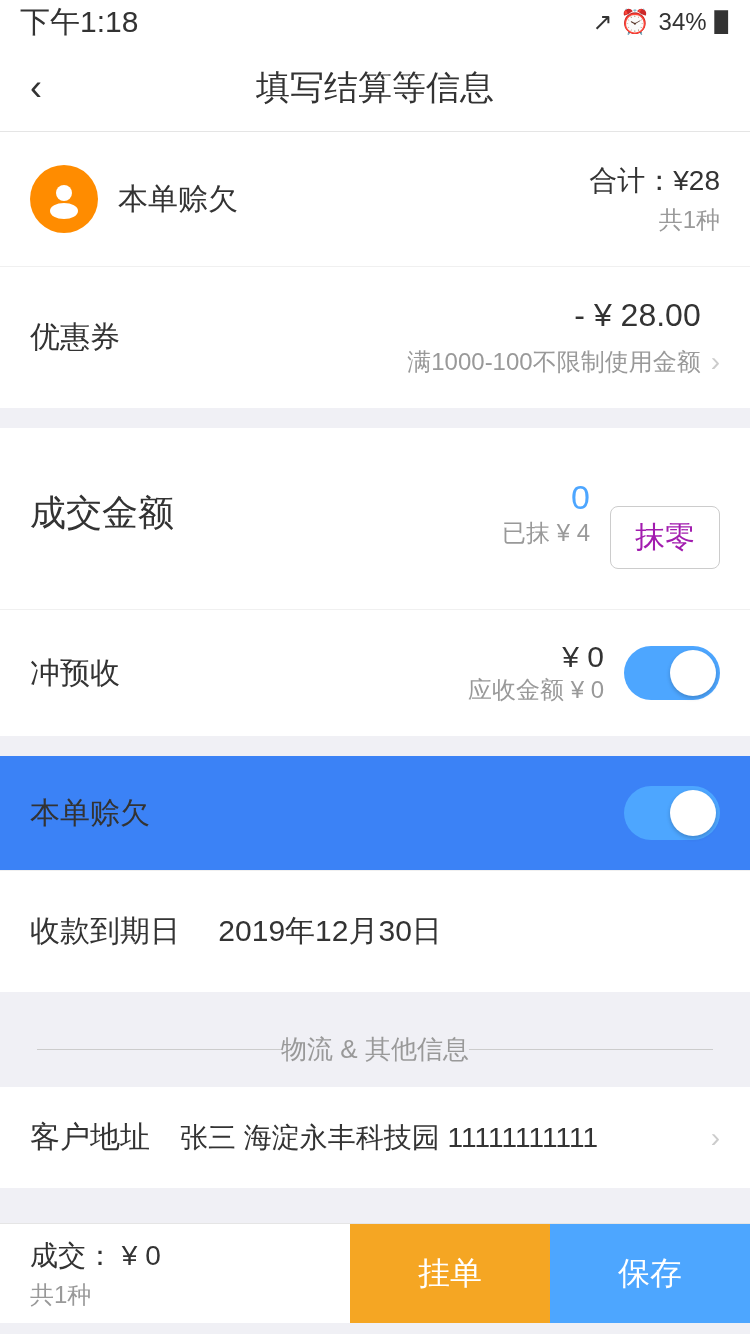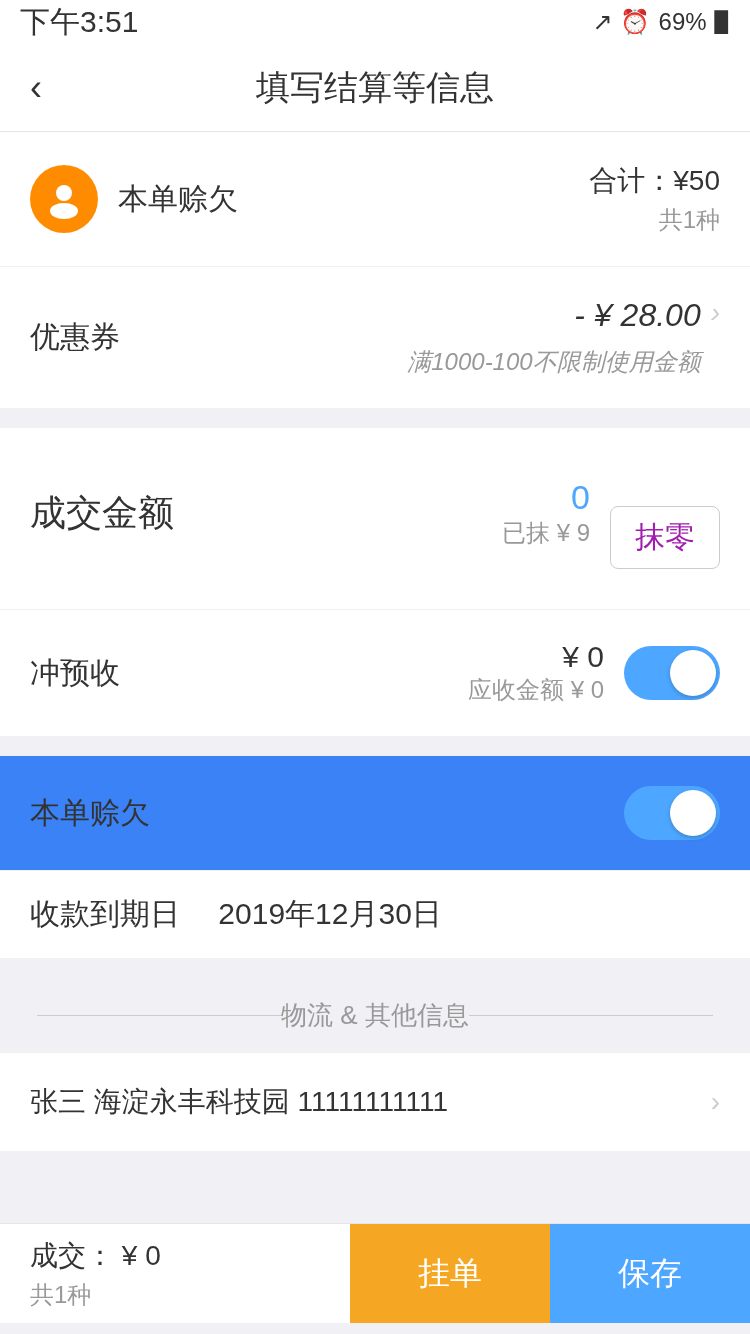--- a/index.html
+++ b/index.html
@@ -112,23 +112,22 @@
       padding: 30px 30px;
       background: #fff;
       border-top: 1px solid #f0f0f0;
     }
     .coupon-label {
       font-size: 30px;
       color: #333;
     }
     .coupon-right {
       display: flex;
-      align-items: flex-start;
+      align-items: flex-end;
       gap: 10px;
-      font-style: italic;
     }
     .coupon-info {
       text-align: right;
     }
     .coupon-amount {
       font-size: 32px;
       color: #333;
       font-weight: 500;
     }
     .coupon-desc {
@@ -245,21 +244,21 @@
       margin-bottom: 0;
     }
     .debt-label {
       font-size: 30px;
       color: #333;
     }
 
     
     .date-row {
       background: #fff;
-      padding: 23px 30px;
+      padding: 40px 30px;
       border-top: 1px solid #f0f0f0;
       font-size: 30px;
       color: #333;
     }
 
     
     .logistics-header {
       background: #f0f0f5;
       padding: 20px 37px;
       display: flex;
@@ -346,25 +345,25 @@
     
     .content-spacer {
       height: 200px;
       background: #f0f0f5;
     }
   </style>
 </head>
 <body>
 
 <div class="status-bar">
-  <div class="status-center">下午3:51</div>
+  <div class="status-center">下午1:18</div>
   <div class="status-right">
     <span>↗</span>
     <span>⏰</span>
-    <span>69%</span>
+    <span>34%</span>
     <span style="font-size:20px;">▉</span>
   </div>
 </div>
 
 <div class="nav-bar">
   <div class="nav-back">‹</div>
   <div class="nav-title">填写结算等信息</div>
 </div>
 
 <div class="section">
@@ -372,21 +371,21 @@
     <div class="customer-left">
       <div class="avatar">
         <svg class="avatar-icon" viewBox="0 0 40 40">
           <circle cx="20" cy="14" r="8" fill="white"></circle>
           <ellipse cx="20" cy="32" rx="14" ry="8" fill="white"></ellipse>
         </svg>
       </div>
       <span class="customer-name">本单赊欠</span>
     </div>
     <div class="customer-right">
-      <div class="total-amount">合计：¥50</div>
+      <div class="total-amount">合计：¥28</div>
       <div class="total-count">共1种</div>
     </div>
   </div>
 
   <div class="coupon-row">
     <span class="coupon-label">优惠券</span>
     <div class="coupon-right">
       <div class="coupon-info">
         <div class="coupon-amount">- ¥ 28.00</div>
         <div class="coupon-desc">满1000-100不限制使用金额</div>
@@ -396,21 +395,21 @@
   </div>
 </div>
 
 <div class="section" style="margin-top: 20px;">
   <div class="deal-section">
     <div class="deal-row">
       <span class="deal-label">成交金额</span>
       <div class="deal-right">
         <div class="deal-value-wrap">
           <div class="deal-value">0</div>
-          <div class="deal-sub">已抹  ¥ 9</div>
+          <div class="deal-sub">已抹  ¥ 4</div>
         </div>
         <button class="round-btn">抹零</button>
       </div>
     </div>
   </div>
 
   <div class="prepay-row">
     <span class="prepay-label">冲预收</span>
     <div class="prepay-right">
       <div class="prepay-info">
@@ -439,20 +438,21 @@
 </div>
 
 <div class="logistics-header">
   <div class="logistics-line"></div>
   <span class="logistics-text">物流 &amp; 其他信息</span>
   <div class="logistics-line"></div>
 </div>
 
 <div class="section">
   <div class="address-row">
+    <span class="address-label">客户地址</span>
     <span class="address-value">张三 海淀永丰科技园 11111111111</span>
     <span class="chevron">›</span>
   </div>
 </div>
 
 <div class="content-spacer"></div>
 
 <div class="bottom-bar">
   <div class="bottom-summary">
     <div class="bottom-deal">

